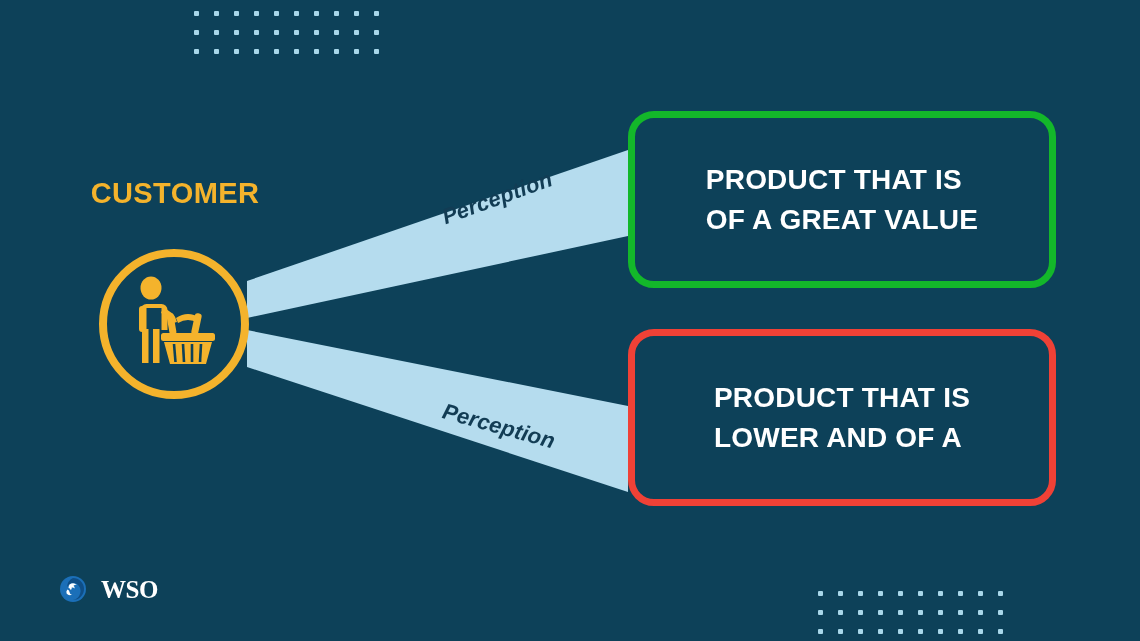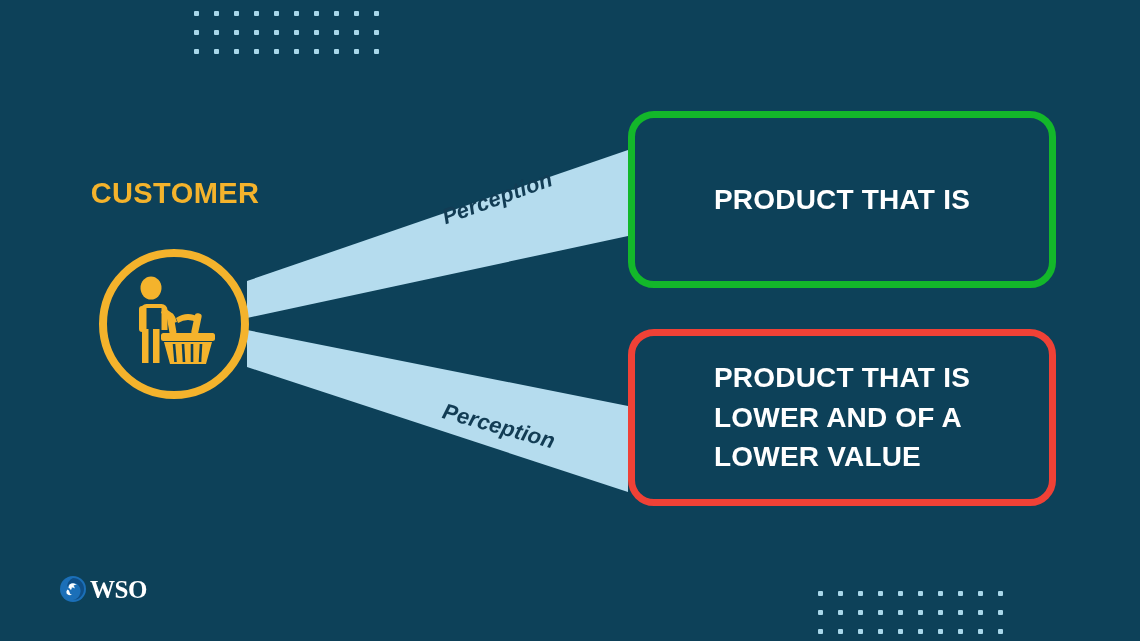--- a/index.html
+++ b/index.html
@@ -166,20 +166,21 @@
     height: 26px;
     flex: 0 0 26px;
   }
   #logo-text {
     color: #ffffff;
     font-family: "Liberation Serif", serif;
     font-weight: bold;
     font-size: 25px;
     letter-spacing: -0.5px;
     line-height: 1;
+    margin-left: 11px;
   }
 </style>
 </head>
 <body>
 
 <div id="stage">
 
   <div class="dot-grid" id="dots-top">
       <div class="dot" style="background: rgb(168, 215, 234);"></div>
       <div class="dot" style="background: rgb(168, 215, 234);"></div>
@@ -252,28 +253,28 @@
     </svg>
   </div>
 
   <div id="customer-label">
     <div id="customer-label-text">CUSTOMER</div>
   </div>
 
   <div class="outcome-box" id="box-great-value">
     <div class="outcome-text">
       <div>PRODUCT THAT IS</div>
+      <div>OF A GREAT VALUE</div>
     </div>
   </div>
 
   <div class="outcome-box" id="box-lower-value">
     <div class="outcome-text">
       <div>PRODUCT THAT IS</div>
       <div>LOWER AND OF A</div>
-      <div>LOWER VALUE</div>
     </div>
   </div>
 
   <div id="logo">
     <svg id="logo-mark" viewBox="0 0 26 26">
       <circle cx="13" cy="13" r="13" fill="#1b6fb8"></circle>
       <path d="M13 2 a11 11 0 0 1 0 22 a9 9 0 0 0 4 -16 a7 7 0 0 0 -10 3 a11 11 0 0 1 6 -9 z" fill="#0f4e86"></path>
       <path d="M9.5 8.5 q4 -2.5 7.5 0.5 q-2 -0.5 -3.5 0.8 q1.6 1 1 2.6 q-1.2 -1.4 -2.8 -0.8 q0.4 1.6 -1 2.4 q-0.6 -1.8 -2.2 -2 q0.2 -2.2 1 -3.5 z" fill="#ffffff"></path>
       <path d="M7.4 13.6 q2 0.6 2.2 2.6 q0.2 2 2.4 2.6 q-3.6 1.2 -5.4 -1.4 q-0.8 -1.8 0.8 -3.8 z" fill="#ffffff"></path>
     </svg>

